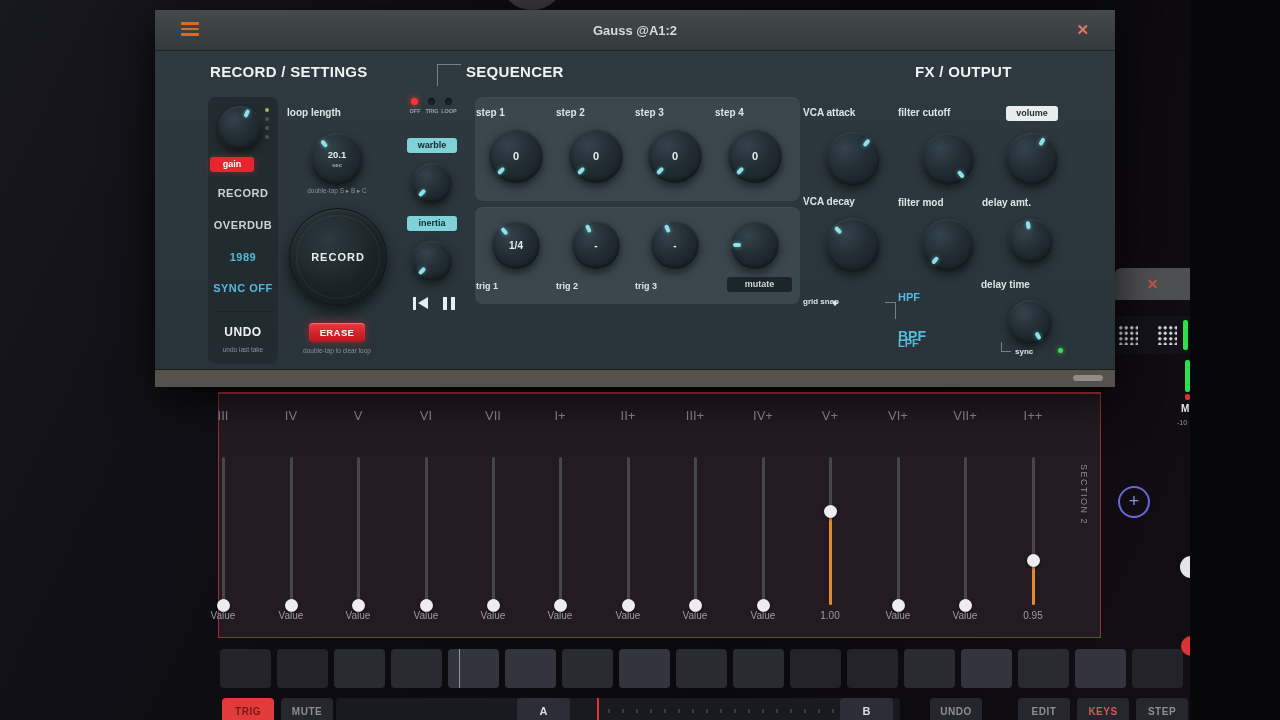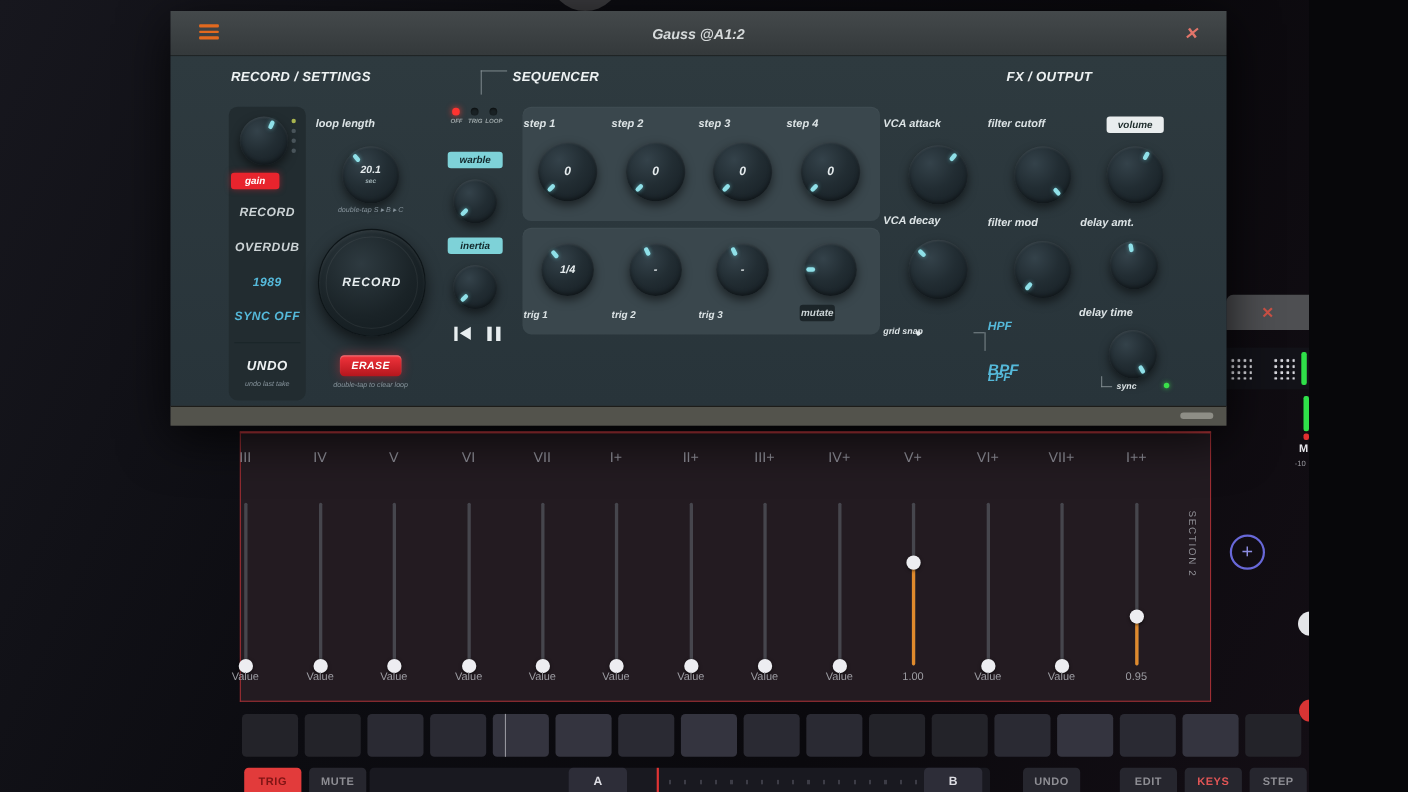--- a/index.html
+++ b/index.html
@@ -45,31 +45,31 @@
   .meter-r{position:absolute;left:1185px;top:394px;width:5px;height:6px;background:#e03030;border-radius:2px;}
   .m-label{position:absolute;left:1181px;top:403px;color:#e6e6ea;font-size:10px;font-weight:bold;}
   .m-value{position:absolute;left:1177px;top:419px;color:#9a9aa0;font-size:7px;}
   .plus-btn{position:absolute;left:1118px;top:486px;width:28px;height:28px;border:2px solid #6868d8;border-radius:50%;
     color:#8d8de2;font-size:18px;line-height:27px;text-align:center;}
   .white-dot{position:absolute;left:1180px;top:556px;width:22px;height:22px;border-radius:50%;background:#e4e5e8;}
   .red-dot{position:absolute;left:1181px;top:636px;width:20px;height:20px;border-radius:50%;background:#d83434;}
   .right-black{position:absolute;left:1190px;top:0;width:90px;height:720px;background:#07070a;z-index:5;}
 
   
-  .plugin{position:absolute;left:155px;top:10px;width:960px;z-index:10;box-shadow:0 12px 45px rgba(0,0,0,.75);border-radius:2px;font-style:italic;}
+  .plugin{position:absolute;left:155px;top:10px;width:960px;z-index:10;box-shadow:0 12px 45px rgba(0,0,0,.75);border-radius:2px;}
   .titlebar{position:relative;height:40px;background:linear-gradient(#44494b,#34393b);border-bottom:1px solid #1f2425;}
   .menu-btn{position:absolute;left:26px;top:12px;width:18px;height:16px;}
   .menu-btn i{display:block;height:2.5px;margin-bottom:3px;background:#e2691f;border-radius:1px;}
   .win-title{position:absolute;left:0;right:0;top:13px;text-align:center;font-size:13px;font-weight:600;color:#d6dadb;}
   .close-btn{position:absolute;right:26px;top:11px;font-size:15px;font-weight:bold;color:#e2756a;}
   .plugin-body{position:relative;height:318px;background:linear-gradient(#2e3a3f,#28343a);overflow:hidden;}
   .strip{position:relative;height:17px;background:#53534c;border-top:1px solid #1d1d1a;}
   .strip-handle{position:absolute;right:12px;top:5px;width:30px;height:6px;border-radius:3px;background:#8e8e86;}
 
-  .sechead{position:absolute;top:12px;font-size:12px;font-weight:bold;color:#eef2f3;letter-spacing:.3px;}
+  .sechead{position:absolute;top:12px;font-size:15px;font-weight:bold;color:#eef2f3;letter-spacing:.3px;}
   .panel{position:absolute;background:#3a474d;border-radius:8px;box-shadow:inset 0 1px 1px rgba(255,255,255,.04);}
   .mini{position:absolute;left:53px;top:46px;width:70px;height:267px;background:#222c30;border-radius:8px;}
   .ctl{position:absolute;font-weight:bold;font-size:10px;color:#dde4e6;}
   .tinytxt{position:absolute;font-size:6.5px;color:#85929a;text-align:center;}
   .menuitem{position:absolute;left:53px;width:70px;text-align:center;font-weight:bold;font-size:11px;letter-spacing:.5px;color:#ccd3d5;}
   .blue{color:#55b9da;}
   .badge{position:absolute;font-weight:bold;font-size:9px;text-align:center;border-radius:3px;line-height:15px;height:15px;}
   .teal-badge{background:#7ed2d8;color:#12282b;}
   .white-badge{background:#e9edee;color:#22302f;}
   .dark-badge{background:#1c2529;color:#ccd5d7;}
@@ -374,21 +374,21 @@
         <div class="knob" style="left:176px;top:14px;width:48px;height:48px;font-size:10px;--rot:-25deg">
             <span class="tick"></span>
             <span class="kval">-</span>
           </div>
         <div class="knob" style="left:256px;top:14px;width:48px;height:48px;--rot:-90deg">
             <span class="tick"></span>
           </div>
         <div class="ctl" style="left:1px;top:74px;width:80px;font-size:9px">trig 1</div>
         <div class="ctl" style="left:81px;top:74px;width:80px;font-size:9px">trig 2</div>
         <div class="ctl" style="left:160px;top:74px;width:80px;font-size:9px">trig 3</div>
-        <div class="badge dark-badge" style="left:252px;top:70px;width:32px">mutate</div>
+        <div class="badge dark-badge" style="left:252px;top:70px;width:65px">mutate</div>
       </div>
 
       <div class="ctl" style="left:648px;top:56px;width:100px">VCA attack</div>
       <div class="knob" style="left:671px;top:81px;width:54px;height:54px;--rot:40deg">
           <span class="tick"></span>
         </div>
       <div class="ctl" style="left:648px;top:145px;width:100px">VCA decay</div>
       <div class="knob" style="left:671px;top:167px;width:54px;height:54px;--rot:-45deg">
           <span class="tick"></span>
         </div>

